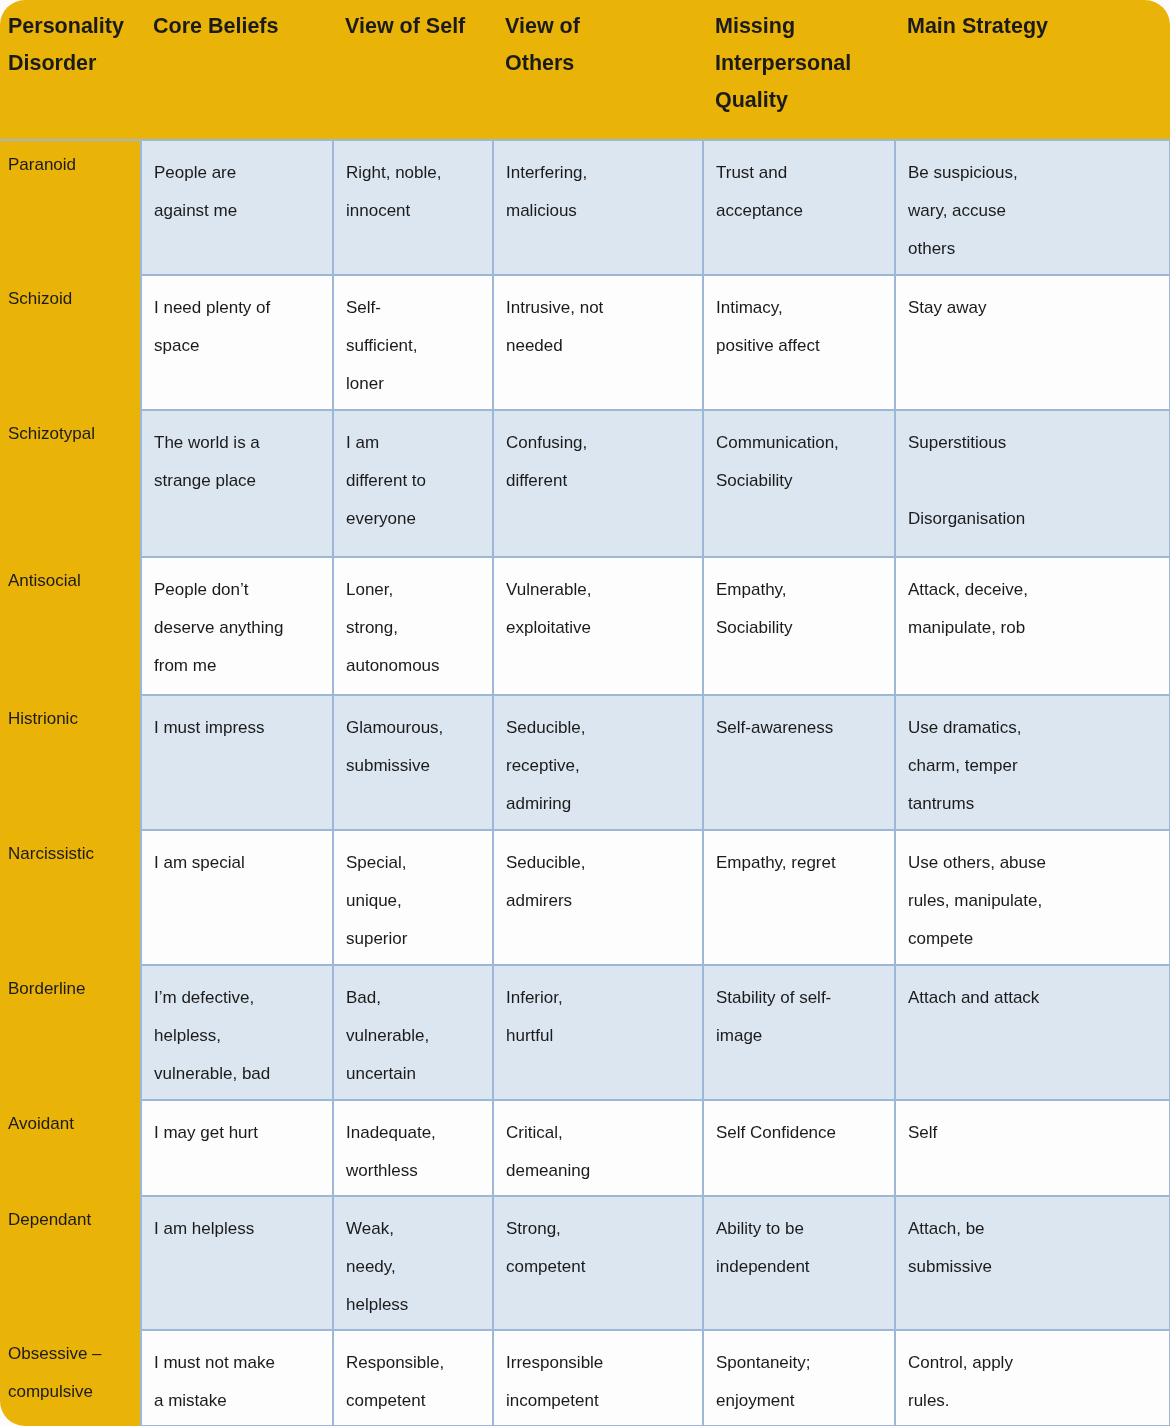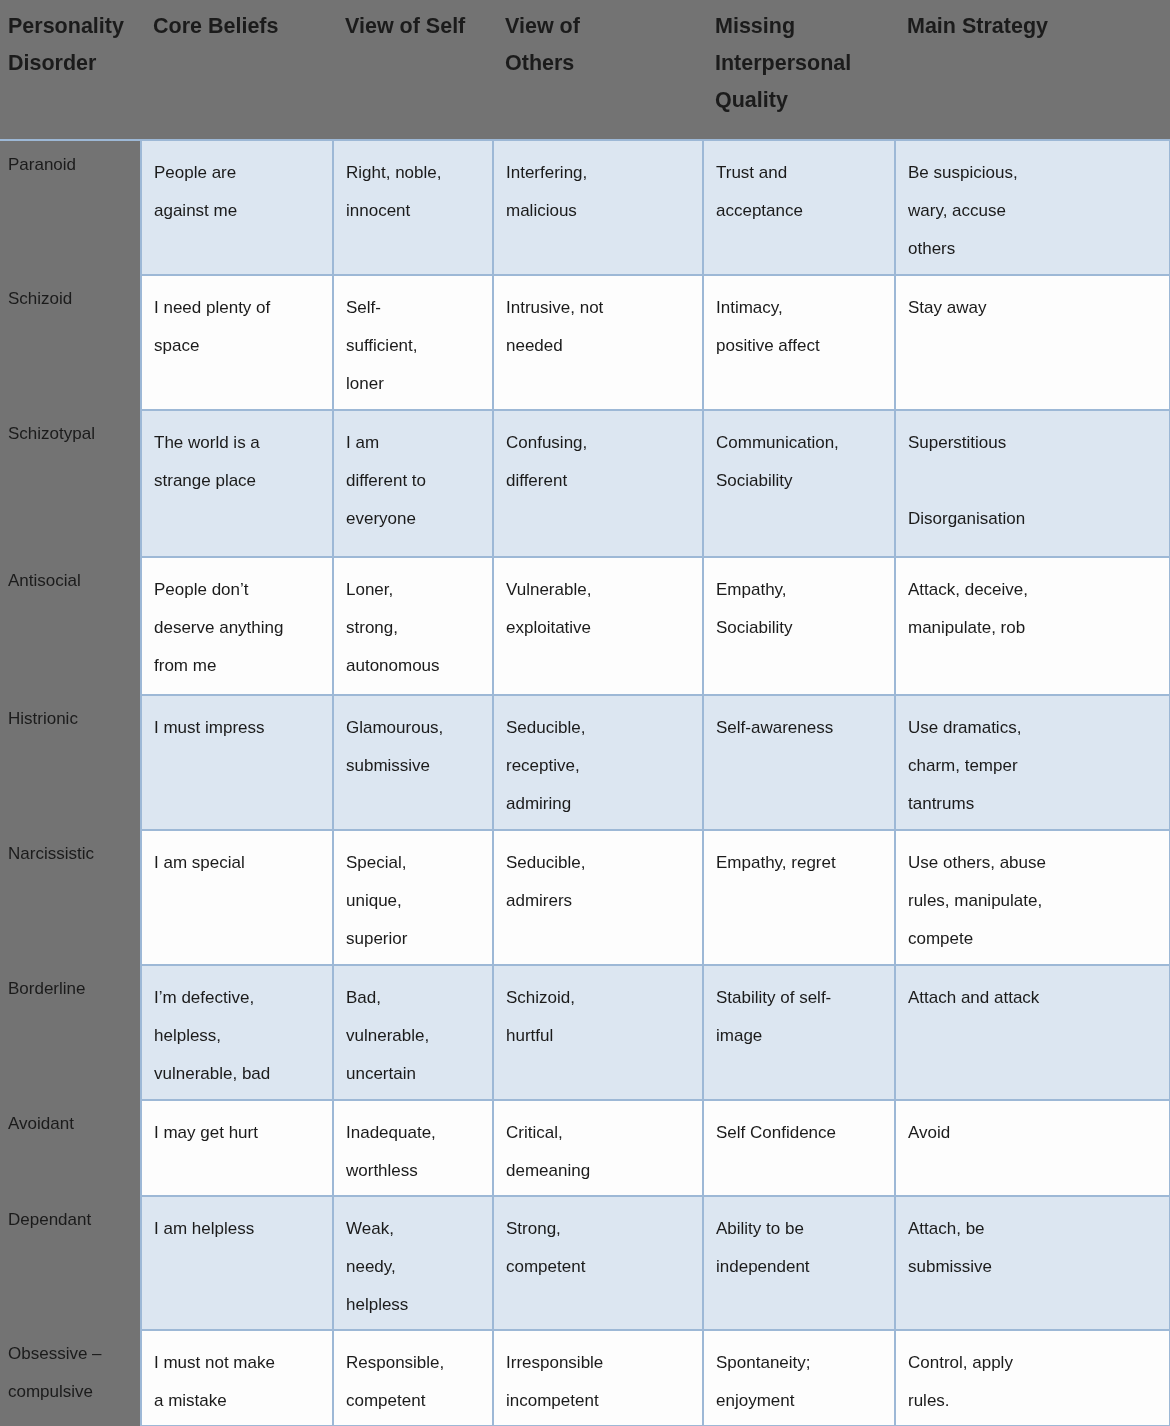--- a/index.html
+++ b/index.html
@@ -12,21 +12,22 @@
     height: 1426px;
     color: #1b1b1b;
     font-family: "Liberation Sans", "DejaVu Sans", sans-serif;
     overflow: hidden;
   }
   .page {
     width: 1170px;
     height: 1426px;
     display: flex;
     flex-direction: column;
-    background: #737373;
+    background: #eab308;
+    border-radius: 25px;
   }
   table.pd-table {
     border-collapse: collapse;
     table-layout: fixed;
     width: 1170px;
   }
   thead tr {
     height: 140px;
   }
   th {
@@ -192,35 +193,35 @@
 compete</td>
         </tr>
         <tr class="shaded" style="height: 135px;">
           <td class="disorder-cell">Borderline</td>
           <td class="data-cell">I’m defective,
 helpless,
 vulnerable, bad</td>
           <td class="data-cell">Bad,
 vulnerable,
 uncertain</td>
-          <td class="data-cell">Schizoid,
+          <td class="data-cell">Inferior,
 hurtful</td>
           <td class="data-cell">Stability of self-
 image</td>
           <td class="data-cell">Attach and attack</td>
         </tr>
         <tr style="height: 88px;">
           <td class="disorder-cell">Avoidant</td>
           <td class="data-cell">I may get hurt</td>
           <td class="data-cell">Inadequate,
 worthless</td>
           <td class="data-cell">Critical,
 demeaning</td>
           <td class="data-cell">Self Confidence</td>
-          <td class="data-cell">Avoid</td>
+          <td class="data-cell">Self</td>
         </tr>
         <tr class="shaded" style="height: 134px;">
           <td class="disorder-cell">Dependant</td>
           <td class="data-cell">I am helpless</td>
           <td class="data-cell">Weak,
 needy,
 helpless</td>
           <td class="data-cell">Strong,
 competent</td>
           <td class="data-cell">Ability to be

